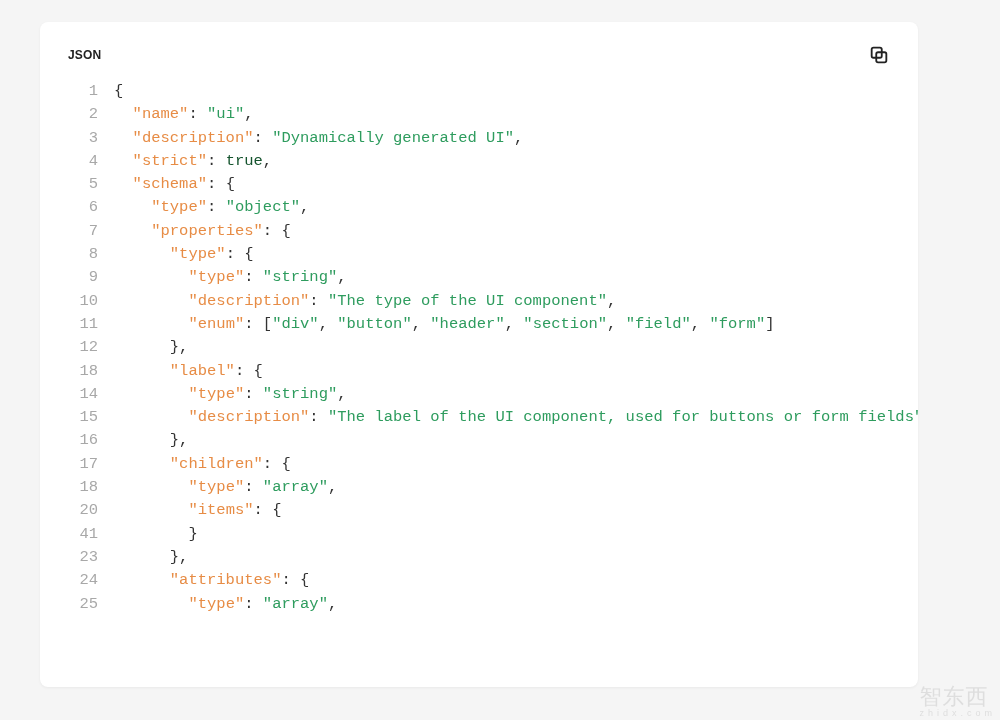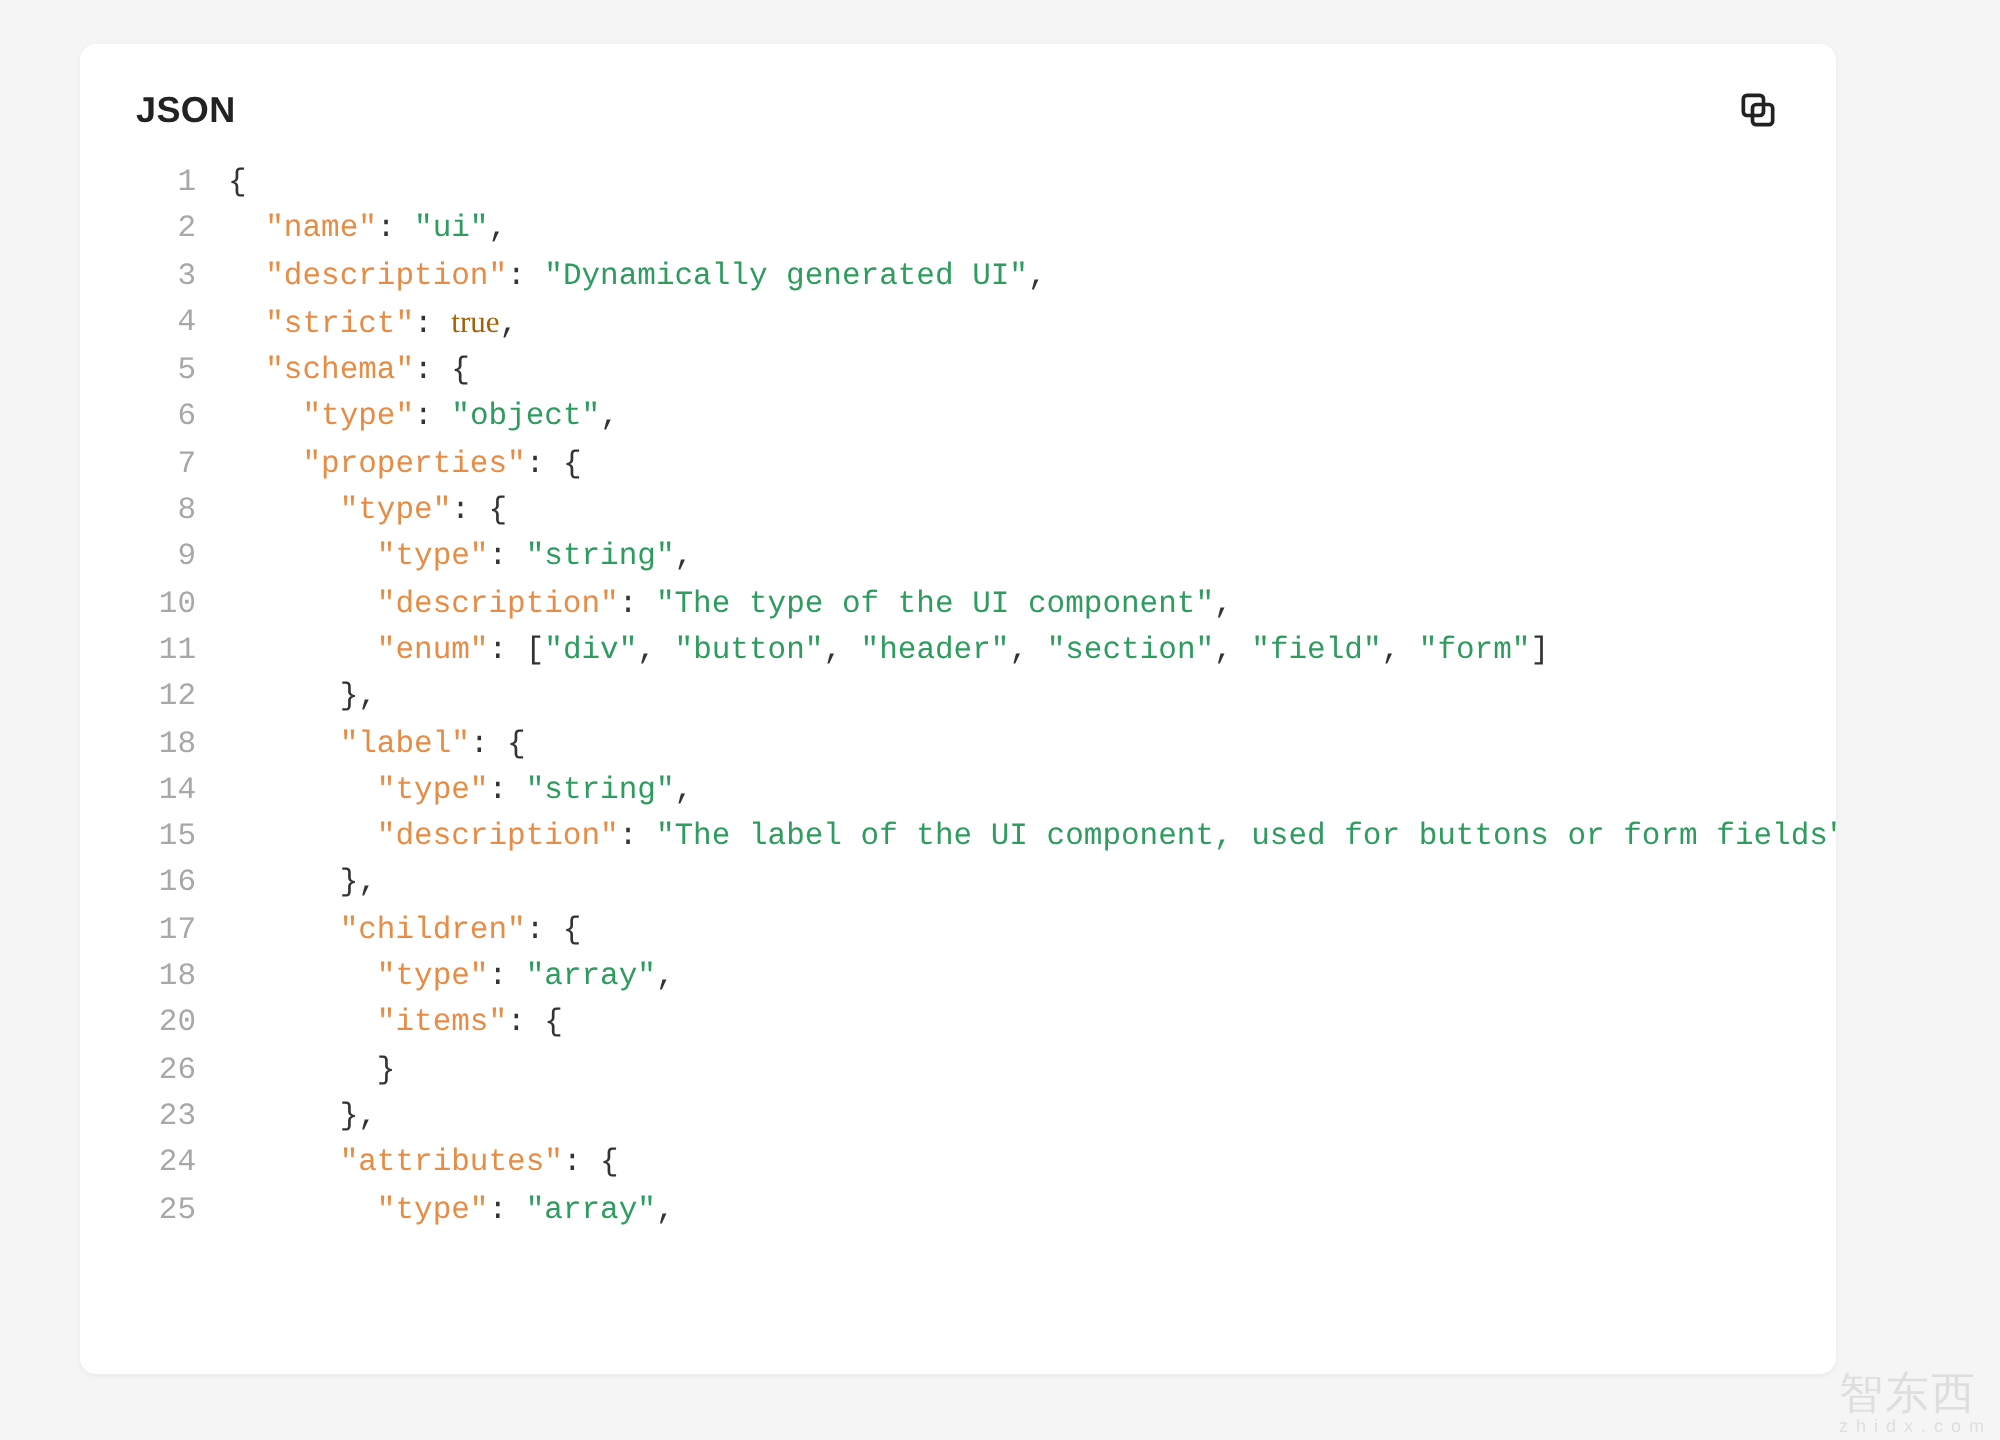--- a/index.html
+++ b/index.html
@@ -23,21 +23,21 @@
     display: flex;
     flex-direction: column;
   }
   .card-header {
     padding: 22px 28px 14px 28px;
     display: flex;
     align-items: center;
     justify-content: space-between;
   }
   .title {
-    font-size: 18px;
+    font-size: 12px;
     font-weight: 700;
     color: #222;
     letter-spacing: 0.2px;
   }
   .copy-btn {
     width: 22px;
     height: 22px;
     cursor: pointer;
     color: #222;
   }
@@ -82,21 +82,21 @@
     user-select: none;
     padding-left: 16px;
   }
   .code {
     color: #333;
     padding-right: 200px; 
   }
   .punct { color: #333; }
   .key   { color: #e78c45; } 
   .str   { color: #2e9c5e; } 
-  .bool  { color: #a16207; font-family: Liberation Serif, serif; }
+  .bool  { color: #14532d; }
 
   .watermark {
     position: absolute;
     right: 4px;
     bottom: 2px;
     color: #dedede;
     font-family: "Microsoft YaHei", Arial, sans-serif;
     font-size: 22px;
     letter-spacing: 1px;
     pointer-events: none;
@@ -137,21 +137,21 @@
       <div class="code-row"><span class="ln">10</span><span class="code">        <span class="key">"description"</span><span class="punct">: </span><span class="str">"The type of the UI component"</span><span class="punct">,</span></span></div>
       <div class="code-row"><span class="ln">11</span><span class="code">        <span class="key">"enum"</span><span class="punct">: [</span><span class="str">"div"</span><span class="punct">, </span><span class="str">"button"</span><span class="punct">, </span><span class="str">"header"</span><span class="punct">, </span><span class="str">"section"</span><span class="punct">, </span><span class="str">"field"</span><span class="punct">, </span><span class="str">"form"</span><span class="punct">]</span></span></div>
       <div class="code-row"><span class="ln">12</span><span class="code">      <span class="punct">},</span></span></div>
       <div class="code-row"><span class="ln">18</span><span class="code">      <span class="key">"label"</span><span class="punct">: {</span></span></div>
       <div class="code-row"><span class="ln">14</span><span class="code">        <span class="key">"type"</span><span class="punct">: </span><span class="str">"string"</span><span class="punct">,</span></span></div>
       <div class="code-row"><span class="ln">15</span><span class="code">        <span class="key">"description"</span><span class="punct">: </span><span class="str">"The label of the UI component, used for buttons or form fields"</span></span></div>
       <div class="code-row"><span class="ln">16</span><span class="code">      <span class="punct">},</span></span></div>
       <div class="code-row"><span class="ln">17</span><span class="code">      <span class="key">"children"</span><span class="punct">: {</span></span></div>
       <div class="code-row"><span class="ln">18</span><span class="code">        <span class="key">"type"</span><span class="punct">: </span><span class="str">"array"</span><span class="punct">,</span></span></div>
       <div class="code-row"><span class="ln">20</span><span class="code">        <span class="key">"items"</span><span class="punct">: {</span></span></div>
-      <div class="code-row"><span class="ln">26</span><span class="code">        <span class="punct">}</span></span></div>
+      <div class="code-row"><span class="ln">41</span><span class="code">        <span class="punct">}</span></span></div>
       <div class="code-row"><span class="ln">23</span><span class="code">      <span class="punct">},</span></span></div>
       <div class="code-row"><span class="ln">24</span><span class="code">      <span class="key">"attributes"</span><span class="punct">: {</span></span></div>
       <div class="code-row"><span class="ln">25</span><span class="code">        <span class="key">"type"</span><span class="punct">: </span><span class="str">"array"</span><span class="punct">,</span></span></div>
     </div>
 </div>
 
 <div class="watermark">
   <span>智东西</span>
   <span class="sub">zhidx.com</span>
 </div>

